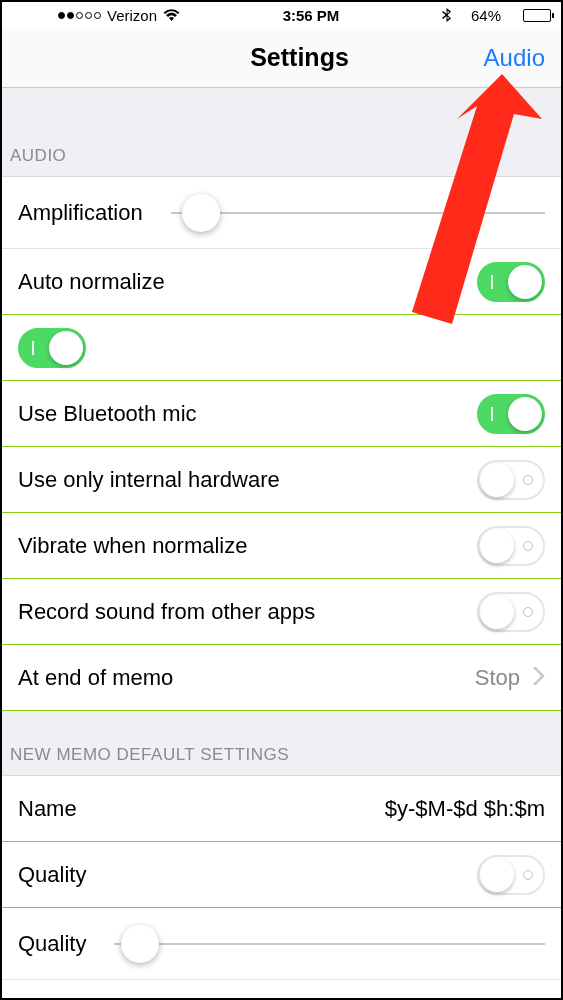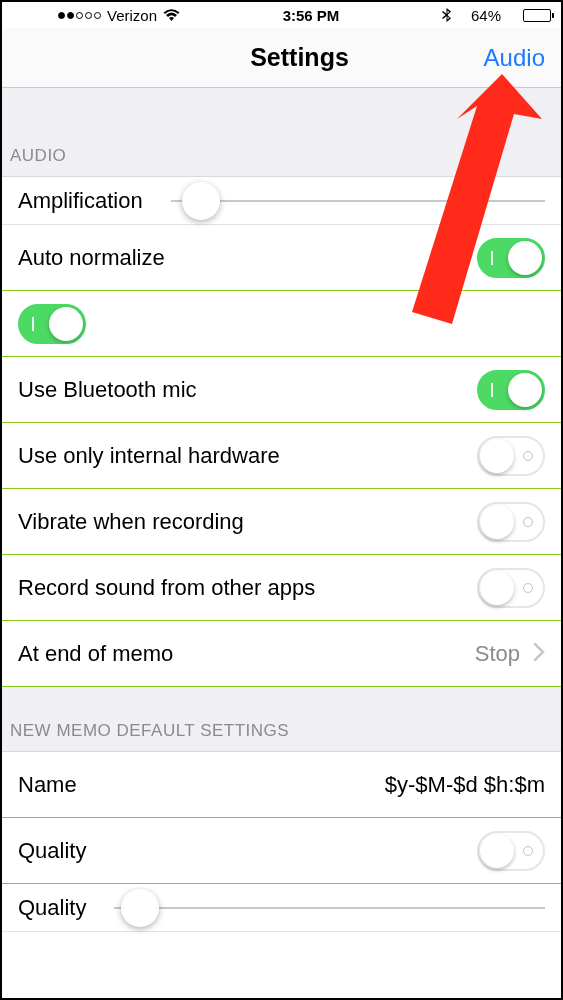--- a/index.html
+++ b/index.html
@@ -91,21 +91,21 @@
 .switch.off .knob { left: 1px; }
 .switch .dot {
   position: absolute; right: 10px; top: 50%; transform: translateY(-50%);
   width: 10px; height: 10px; border: 1.5px solid #c0c0c0; border-radius: 50%;
 }
 .switch.on .bar {
   position: absolute; left: 12px; top: 50%; transform: translateY(-50%);
   width: 2px; height: 14px; background: rgba(255,255,255,0.9);
 }
 .slider-cell {
-  height: 48px; display: flex; align-items: center; padding: 0 16px;
+  height: 72px; display: flex; align-items: center; padding: 0 16px;
   border-bottom: 1px solid #e2e2e2; gap: 0; font-size: 22px;
 }
 .slider-cell .label { flex: 0 0 auto; }
 .slider {
   flex: 1; height: 2px; background: #c7c7cc; margin-left: 28px;
   position: relative;
 }
 .slider .thumb {
   position: absolute; top: 50%; transform: translate(-50%,-50%);
   width: 38px; height: 38px; border-radius: 50%; background: #fff;
@@ -186,21 +186,21 @@
 
 <div class="cell">
   <span class="label">Use only internal hardware</span>
   <div class="switch off">
       <span class="knob"></span>
       <span class="dot"></span>
     </div>
 </div>
 
 <div class="cell">
-  <span class="label">Vibrate when recording</span>
+  <span class="label">Vibrate when normalize</span>
   <div class="switch off">
       <span class="knob"></span>
       <span class="dot"></span>
     </div>
 </div>
 
 <div class="cell">
   <span class="label">Record sound from other apps</span>
   <div class="switch off">
       <span class="knob"></span>

